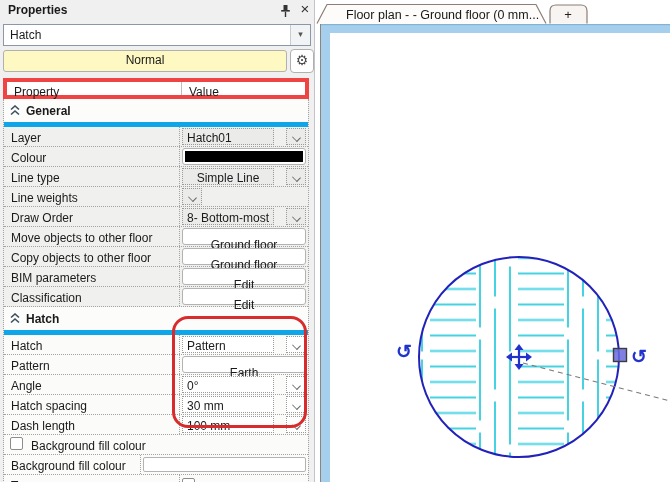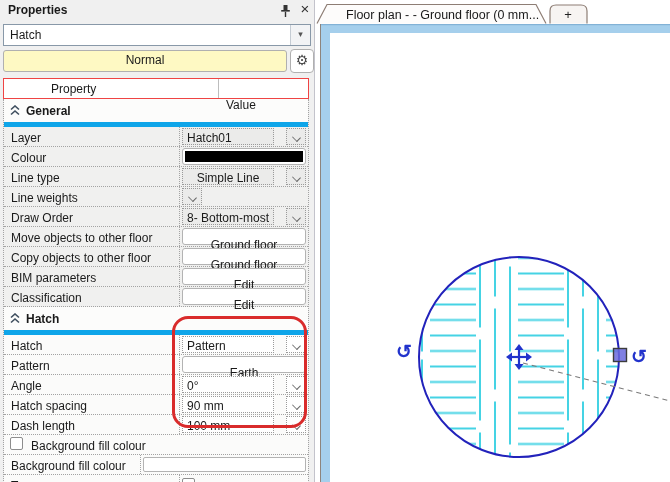--- a/index.html
+++ b/index.html
@@ -17,23 +17,23 @@
   .combo-text{flex:1;padding:3px 0 0 6px;}
   .combo-btn{width:19px;border-left:1px solid #c5ccd4;background:#f2f3f5;text-align:center;
              color:#555;font-size:9px;line-height:19px;}
   .normal-btn{position:absolute;left:3px;top:50px;width:284px;height:22px;background:#fef9c3;
               border:1px solid #b0b0b0;border-radius:3px;box-sizing:border-box;text-align:center;
               line-height:19px;cursor:pointer;}
   .gear-btn{position:absolute;left:290px;top:49px;width:24px;height:24px;background:#fff;
             border:1px solid #b0b0b0;border-radius:4px;box-sizing:border-box;text-align:center;
             font-size:14px;color:#4a4a4a;line-height:21px;cursor:pointer;}
   .table{position:absolute;left:3px;top:78px;width:306px;}
-  .thead{height:21px;border:1px solid #ef4444;background:#fff;display:flex;box-sizing:border-box;padding-left:40px;}
+  .thead{height:21px;border:4px solid #ef4444;background:#fff;display:flex;box-sizing:border-box;}
   .thead .h1{width:175px;padding:3px 0 0 7px;border-right:1px solid #bdbdbd;box-sizing:border-box;}
-  .thead .h2{flex:1;padding:3px 0 0 7px;margin-top:16px;}
+  .thead .h2{flex:1;padding:3px 0 0 7px;}
   .tbody{border-left:1px dotted #a3a3a3;border-right:1px dotted #a3a3a3;}
   .section{height:23px;background:#fcfcfb;border-bottom:5px solid #0ea5e9;display:flex;
            align-items:center;font-weight:bold;}
   .sec-icon{width:10px;height:11px;margin:0 6px 0 6px;}
   .row{height:20px;display:flex;border-bottom:1px dotted #a3a3a3;box-sizing:border-box;}
   .row .lbl{width:176px;padding:4px 0 0 7px;border-right:1px dotted #a3a3a3;box-sizing:border-box;
             white-space:nowrap;overflow:hidden;}
   .row .val{flex:1;display:flex;gap:12px;padding:1px 2px;box-sizing:border-box;align-items:stretch;}
   .gsec .row{background:#f0f0ef;}
   .hsec .row{background:#fbfbfa;}
@@ -190,21 +190,21 @@
           <div class="row">
             <div class="lbl">Angle</div>
             <div class="val">
               <div class="dd wbg">0°</div>
               <div class="chev wbg"></div>
             </div>
           </div>
           <div class="row">
             <div class="lbl">Hatch spacing</div>
             <div class="val">
-              <div class="dd wbg">90 mm</div>
+              <div class="dd wbg">30 mm</div>
               <div class="chev wbg"></div>
             </div>
           </div>
           <div class="row">
             <div class="lbl">Dash length</div>
             <div class="val">
               <div class="dd wbg">100 mm</div>
               <div class="chev wbg"></div>
             </div>
           </div>

